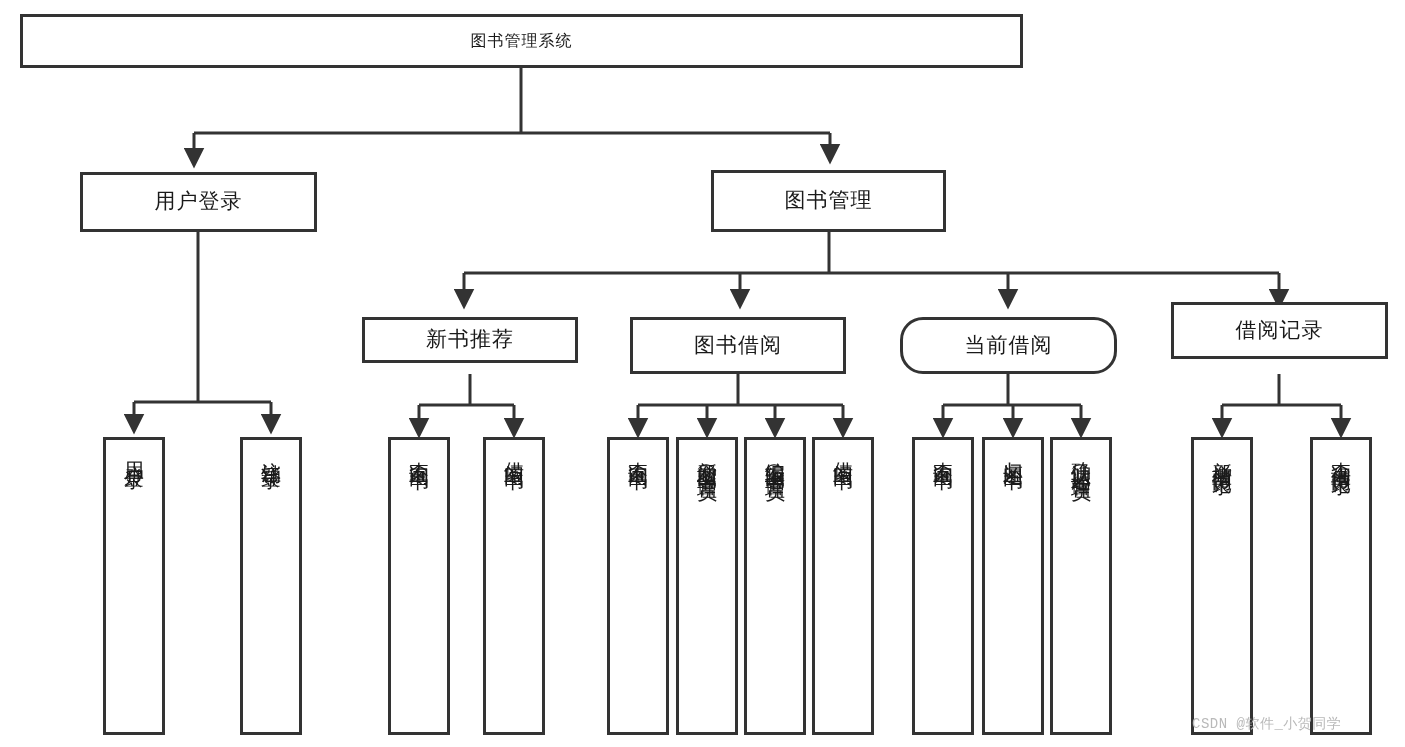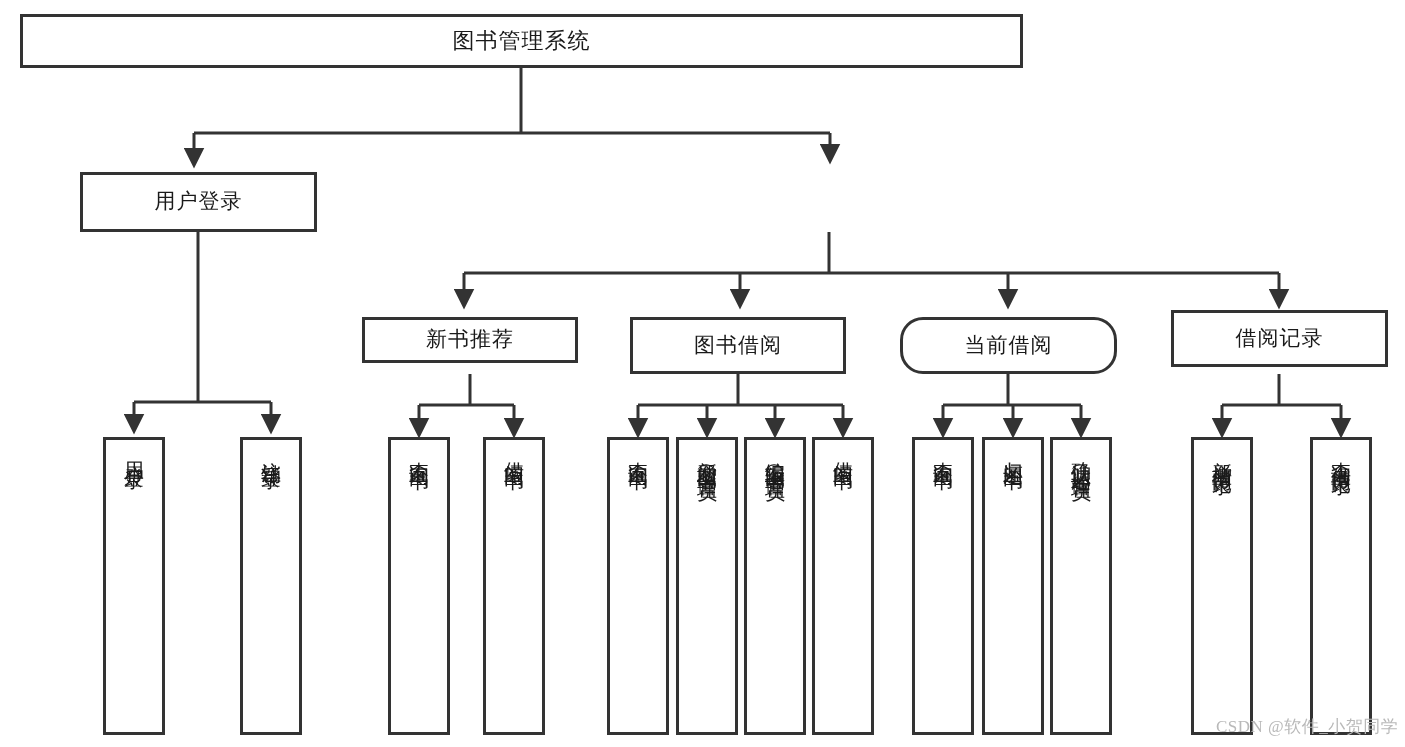--- a/index.html
+++ b/index.html
@@ -37,45 +37,44 @@
     text-align: center;
     color: #1a1a1a;
   }
   .node.h {
     
     font-size: 21px;
     letter-spacing: 1px;
     line-height: 1.2;
   }
   .node.root {
-    font-size: 22px;
+    font-size: 16px;
   }
   .node.v {
     
     font-size: 20px;
     align-items: flex-start;
     justify-content: center;
     padding-top: 6px;
   }
   .vtext {
     writing-mode: vertical-rl;
     text-orientation: upright;
     letter-spacing: 3px;
     line-height: 1.05;
     white-space: nowrap;
     display: block;
   }
   .watermark {
     position: absolute;
-    font-size: 17px;
+    font-size: 14px;
     color: #b9b9b9;
     white-space: nowrap;
     letter-spacing: 0.5px;
-    font-family: Liberation Serif, serif;
-    margin-left: 24px;
+    font-family: Liberation Mono, monospace;
   }
 </style>
 </head>
 <body>
 
 <div id="canvas">
 
   <svg id="edges" viewBox="0 0 1405 747" width="1405" height="747">
     <defs>
       <marker id="arrow" viewBox="0 0 12 12" refX="6" refY="6" markerWidth="7" markerHeight="7" orient="auto-start-reverse">
@@ -126,31 +125,34 @@
     </g>
   </svg>
 
   <div class="node h root" style="left:20px; top:14px; width:1003px; height:54px;">
     <span>图书管理系统</span>
   </div>
 
   <div class="node h" style="left:80px; top:172px; width:237px; height:60px;">
     <span>用户登录</span>
   </div>
+  <div class="node h" style="left:711px; top:170px; width:235px; height:62px;">
+    <span>图书管理</span>
+  </div>
 
   <div class="node h" style="left:362px; top:317px; width:216px; height:46px;">
     <span>新书推荐</span>
   </div>
   <div class="node h" style="left:630px; top:317px; width:216px; height:57px;">
     <span>图书借阅</span>
   </div>
   <div class="node h" style="left:900px; top:317px; width:217px; height:57px;border-radius:23px;">
     <span>当前借阅</span>
   </div>
-  <div class="node h" style="left:1171px; top:310px; width:217px; height:57px;">
+  <div class="node h" style="left:1171px; top:302px; width:217px; height:57px;">
     <span>借阅记录</span>
   </div>
 
   <div class="node v" style="left:103px; top:437px; width:62px; height:298px;">
     <span class="vtext">用户登录</span>
   </div>
   <div class="node v" style="left:240px; top:437px; width:62px; height:298px;">
     <span class="vtext">注销登录</span>
   </div>
 

